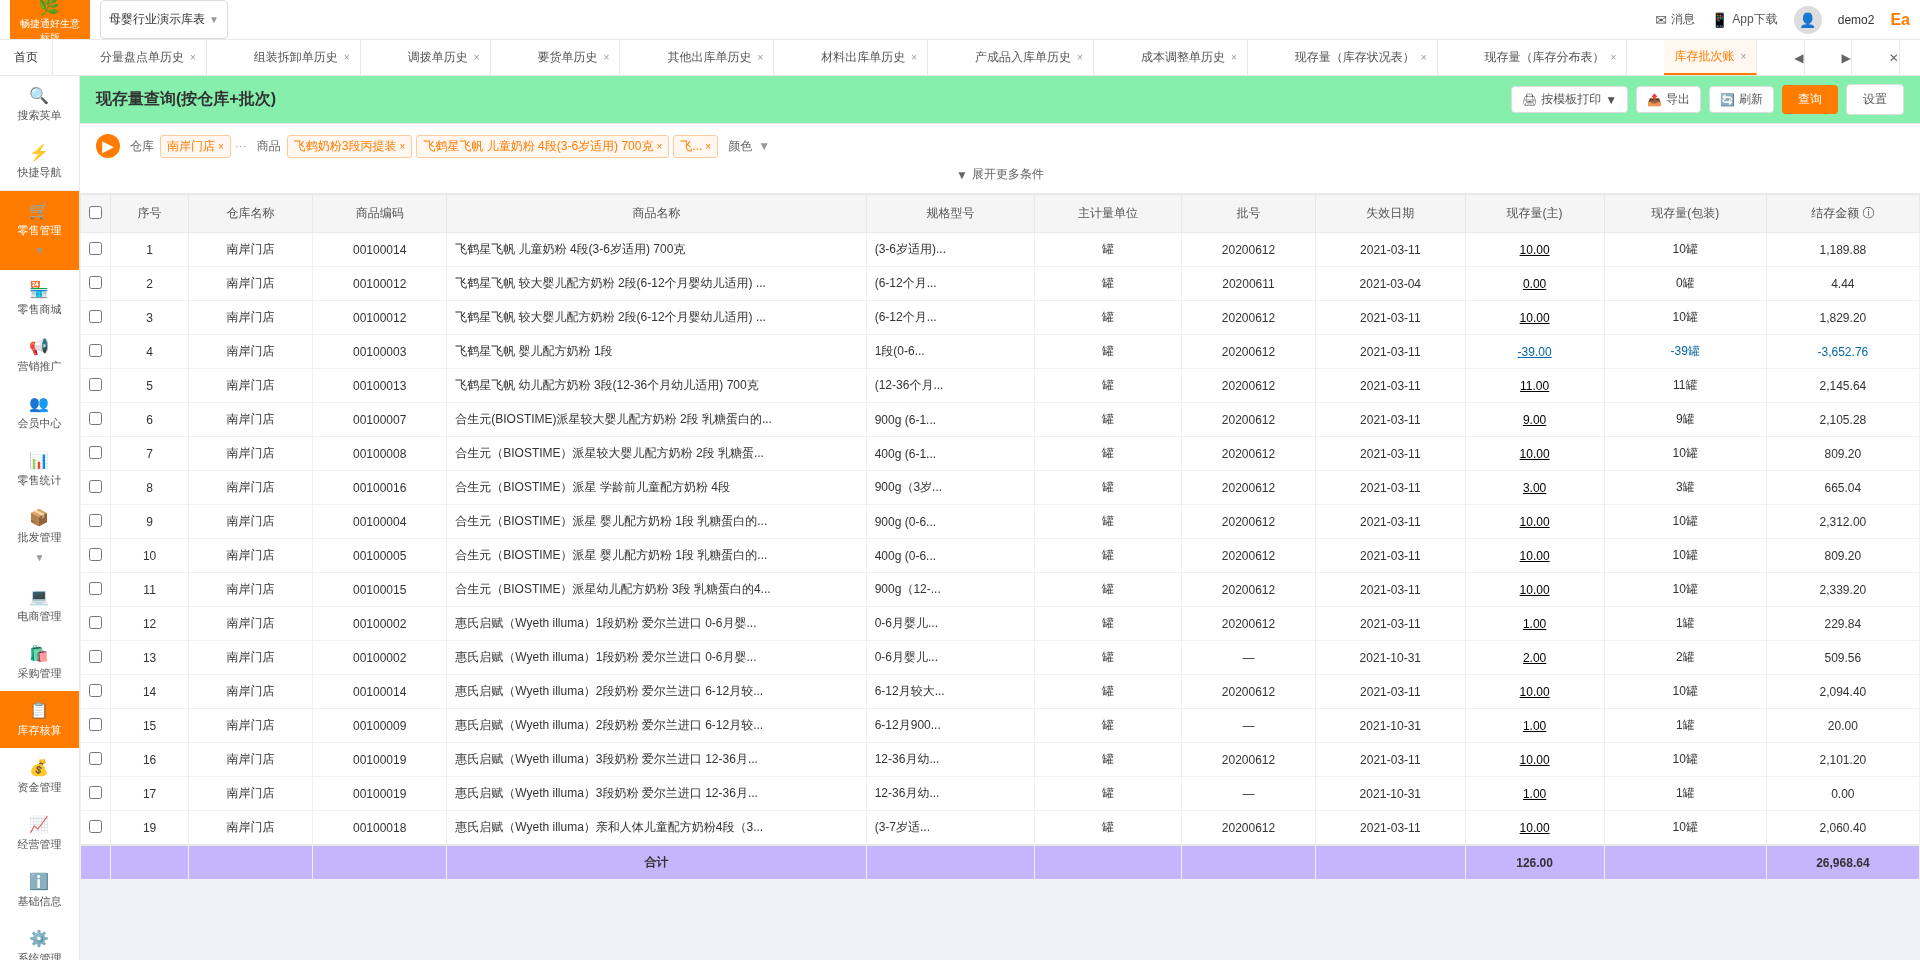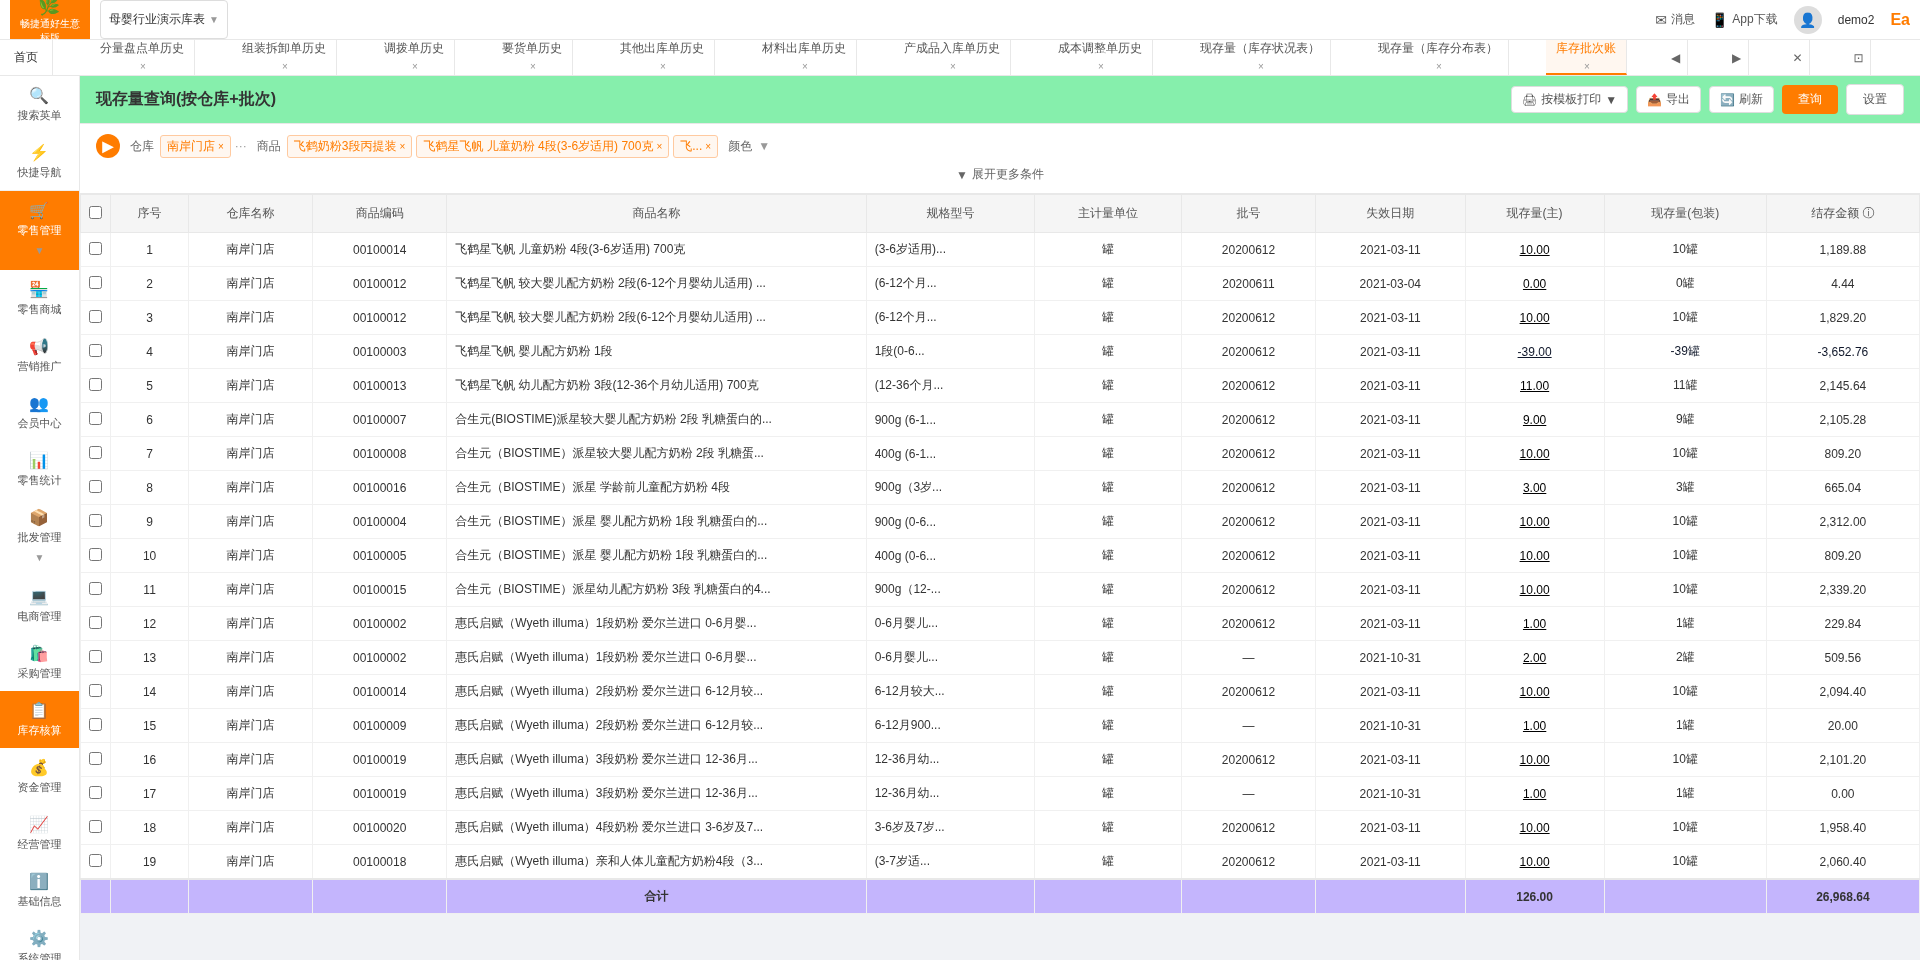--- a/index.html
+++ b/index.html
@@ -48,21 +48,20 @@
     .tab-home {
       padding: 0 14px; height: 100%; display: flex; align-items: center;
       color: #333; cursor: pointer; font-size: 12px; border-right: 1px solid #e8e8e8;
       white-space: nowrap;
     }
     .tab-item {
       display: flex; align-items: center; gap: 4px;
       padding: 0 10px; height: 100%; cursor: pointer; font-size: 12px;
       border-right: 1px solid #e8e8e8; white-space: nowrap; color: #555;
       position: relative;
-      flex-direction: column;
     }
     .tab-item.active {
       background: #fff7f0; color: #ff7c00; border-bottom: 2px solid #ff7c00;
     }
     .tab-item .close-btn { color: #999; font-size: 10px; margin-left: 2px; }
     .tab-nav-btn {
       width: 24px; height: 100%; display: flex; align-items: center; justify-content: center;
       cursor: pointer; color: #666; font-size: 12px; border-right: 1px solid #e8e8e8;
     }
 
@@ -150,21 +149,21 @@
       font-weight: 500; color: #555; white-space: nowrap;
     }
     .data-table tbody tr { background: #fff; }
     .data-table tbody td {
       padding: 8px 8px; text-align: center; border: 1px solid #f0f0f0;
       color: #333; white-space: nowrap;
     }
     .data-table tbody td.name-cell { text-align: left; max-width: 220px; overflow: hidden; text-overflow: ellipsis; }
     .data-table tbody td.spec-cell { text-align: left; max-width: 100px; overflow: hidden; text-overflow: ellipsis; }
     .data-table .text-link { color: #000000; text-decoration: underline; cursor: pointer; }
-    .data-table .text-red { color: #0f172a; }
+    .data-table .text-red { color: #0369a1; }
     .data-table .footer-row { background: #c4b5fd; font-weight: bold; }
     .data-table .footer-row td { border-top: 2px solid #e8e8e8; }
     .checkbox-col { width: 30px; }
 
     
     ::-webkit-scrollbar { width: 6px; height: 6px; }
     ::-webkit-scrollbar-thumb { background: #ccc; border-radius: 3px; }
     ::-webkit-scrollbar-track { background: #f5f5f5; }
   </style>
 </head>
@@ -641,34 +640,20 @@
       <td class="spec-cell">12-36月幼...</td>
       <td>罐</td>
       <td>—</td>
       <td>2021-10-31</td>
       <td class="text-link">1.00</td>
       <td class="">1罐</td>
       <td class="">0.00</td>
     </tr>
             <tr>
       <td><input type="checkbox" style=""></td>
-      <td>18</td>
-      <td>南岸门店</td>
-      <td>00100020</td>
-      <td class="name-cell" title="惠氏启赋（Wyeth illuma）4段奶粉 爱尔兰进口 3-6岁及7...">惠氏启赋（Wyeth illuma）4段奶粉 爱尔兰进口 3-6岁及7...</td>
-      <td class="spec-cell">3-6岁及7岁...</td>
-      <td>罐</td>
-      <td>20200612</td>
-      <td>2021-03-11</td>
-      <td class="text-link">10.00</td>
-      <td class="">10罐</td>
-      <td class="">1,958.40</td>
-    </tr>
-            <tr>
-      <td><input type="checkbox" style=""></td>
       <td>19</td>
       <td>南岸门店</td>
       <td>00100018</td>
       <td class="name-cell" title="惠氏启赋（Wyeth illuma）亲和人体儿童配方奶粉4段（3...">惠氏启赋（Wyeth illuma）亲和人体儿童配方奶粉4段（3...</td>
       <td class="spec-cell">(3-7岁适...</td>
       <td>罐</td>
       <td>20200612</td>
       <td>2021-03-11</td>
       <td class="text-link">10.00</td>
       <td class="">10罐</td>

